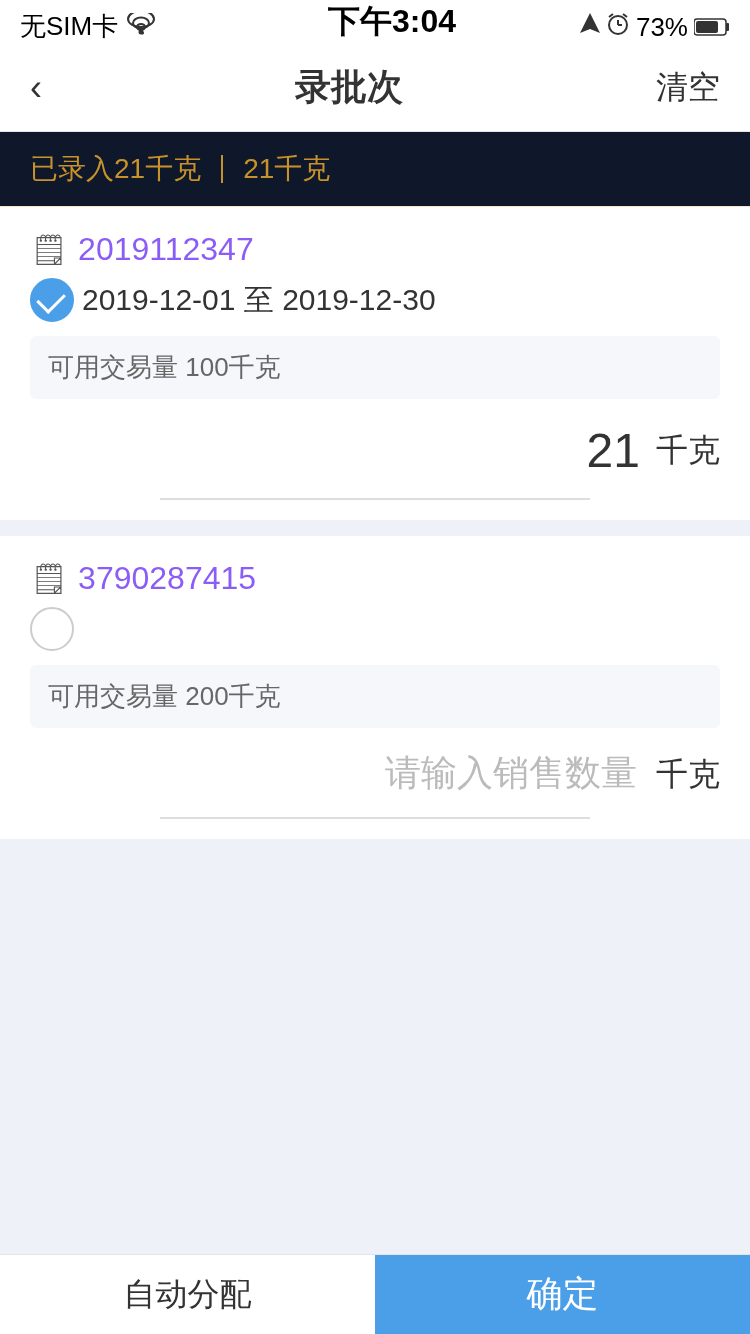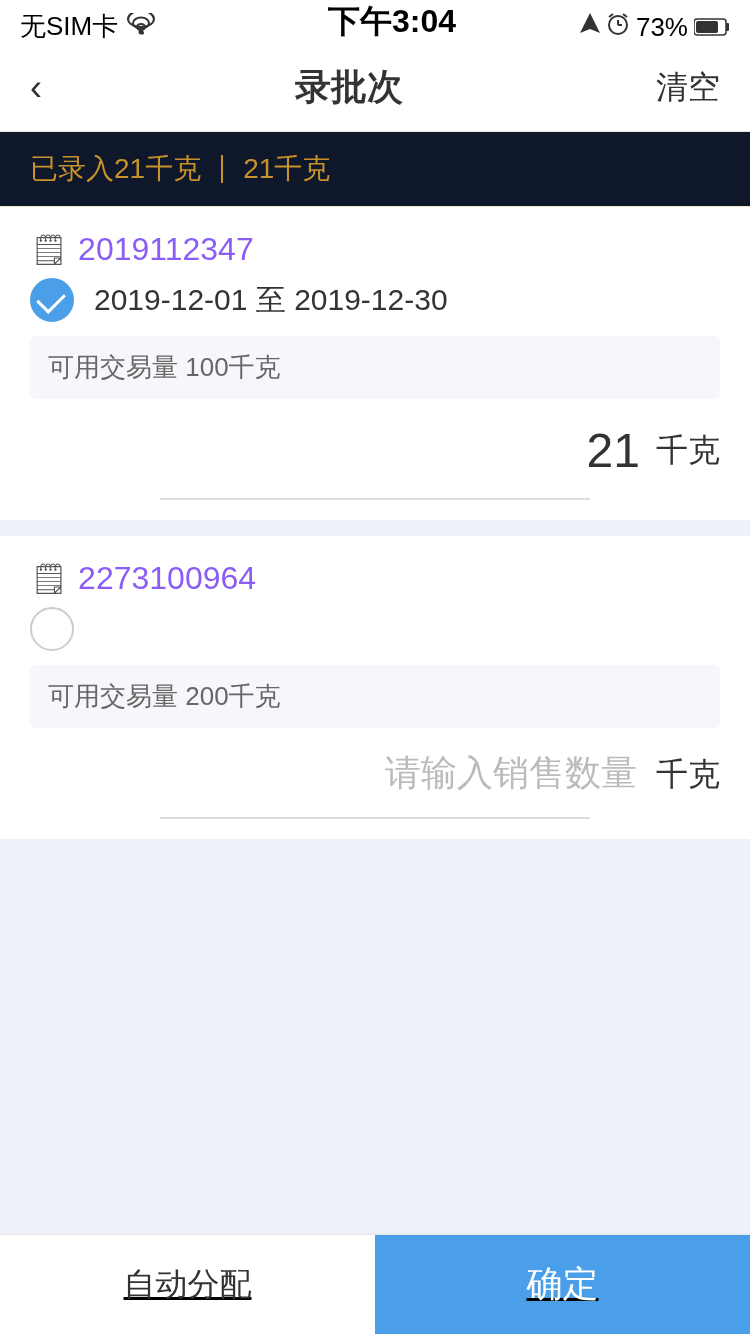--- a/index.html
+++ b/index.html
@@ -102,21 +102,21 @@
     }
     .batch-id {
       font-size: 32px;
       color: #8b5cf6;
       font-weight: 500;
     }
     .batch-date-row {
       display: flex;
       align-items: center;
       padding: 0 48px 14px 30px;
-      gap: 20px;
+      gap: 8px;
     }
     .radio-circle {
       width: 44px;
       height: 44px;
       border-radius: 50%;
       border: 2px solid #ccc;
       display: flex;
       align-items: center;
       justify-content: center;
       flex-shrink: 0;
@@ -215,25 +215,24 @@
       flex: 1;
       min-height: 460px;
     }
 
     
     .bottom-bar {
       position: fixed;
       bottom: 0;
       left: 0;
       width: 750px;
-      height: 100px;
+      height: 80px;
       display: flex;
       background: #fff;
       border-top: 1px solid #e5e5e5;
-      text-decoration: underline;
     }
     .btn-auto {
       flex: 1;
       height: 100%;
       background: #fff;
       border: none;
       font-size: 32px;
       color: #333;
       cursor: pointer;
       display: flex;
@@ -333,21 +332,21 @@
     </div>
     <div class="quantity-divider"></div>
     <div style="height:20px; background:#fff;"></div>
   </div>
 
   <div class="section-separator"></div>
 
   <div class="batch-item">
     <div class="batch-item-header">
       <span class="batch-icon">🗒</span>
-      <span class="batch-id">2273100964</span>
+      <span class="batch-id">3790287415</span>
     </div>
     <div class="batch-date-row">
       <div class="radio-circle"></div>
     </div>
     <div class="avail-row">
       <span>可用交易量 200千克</span>
     </div>
     <div class="quantity-input-row">
       <input class="quantity-input" type="number" placeholder="请输入销售数量" style="">
       <span class="quantity-input-unit">千克</span>

